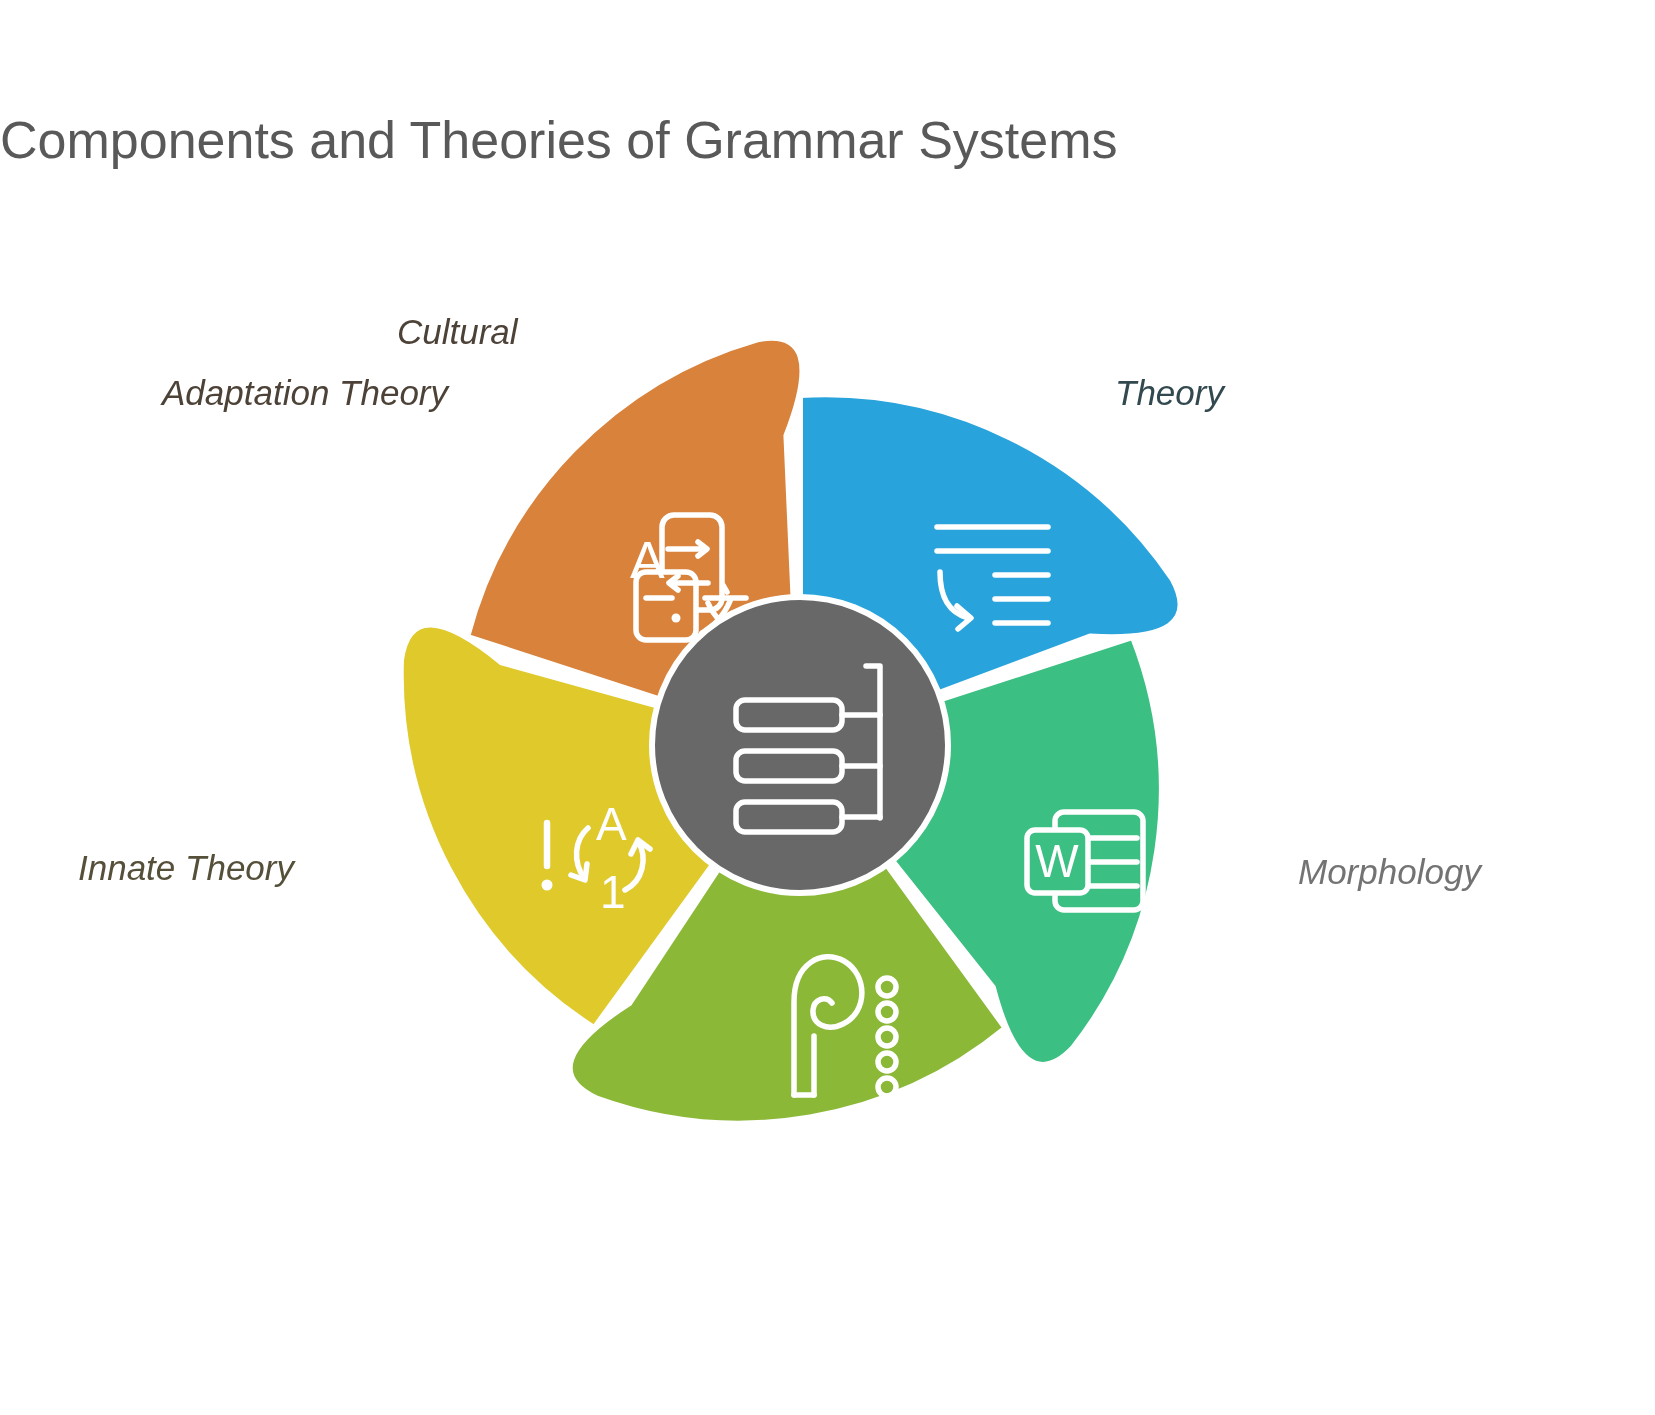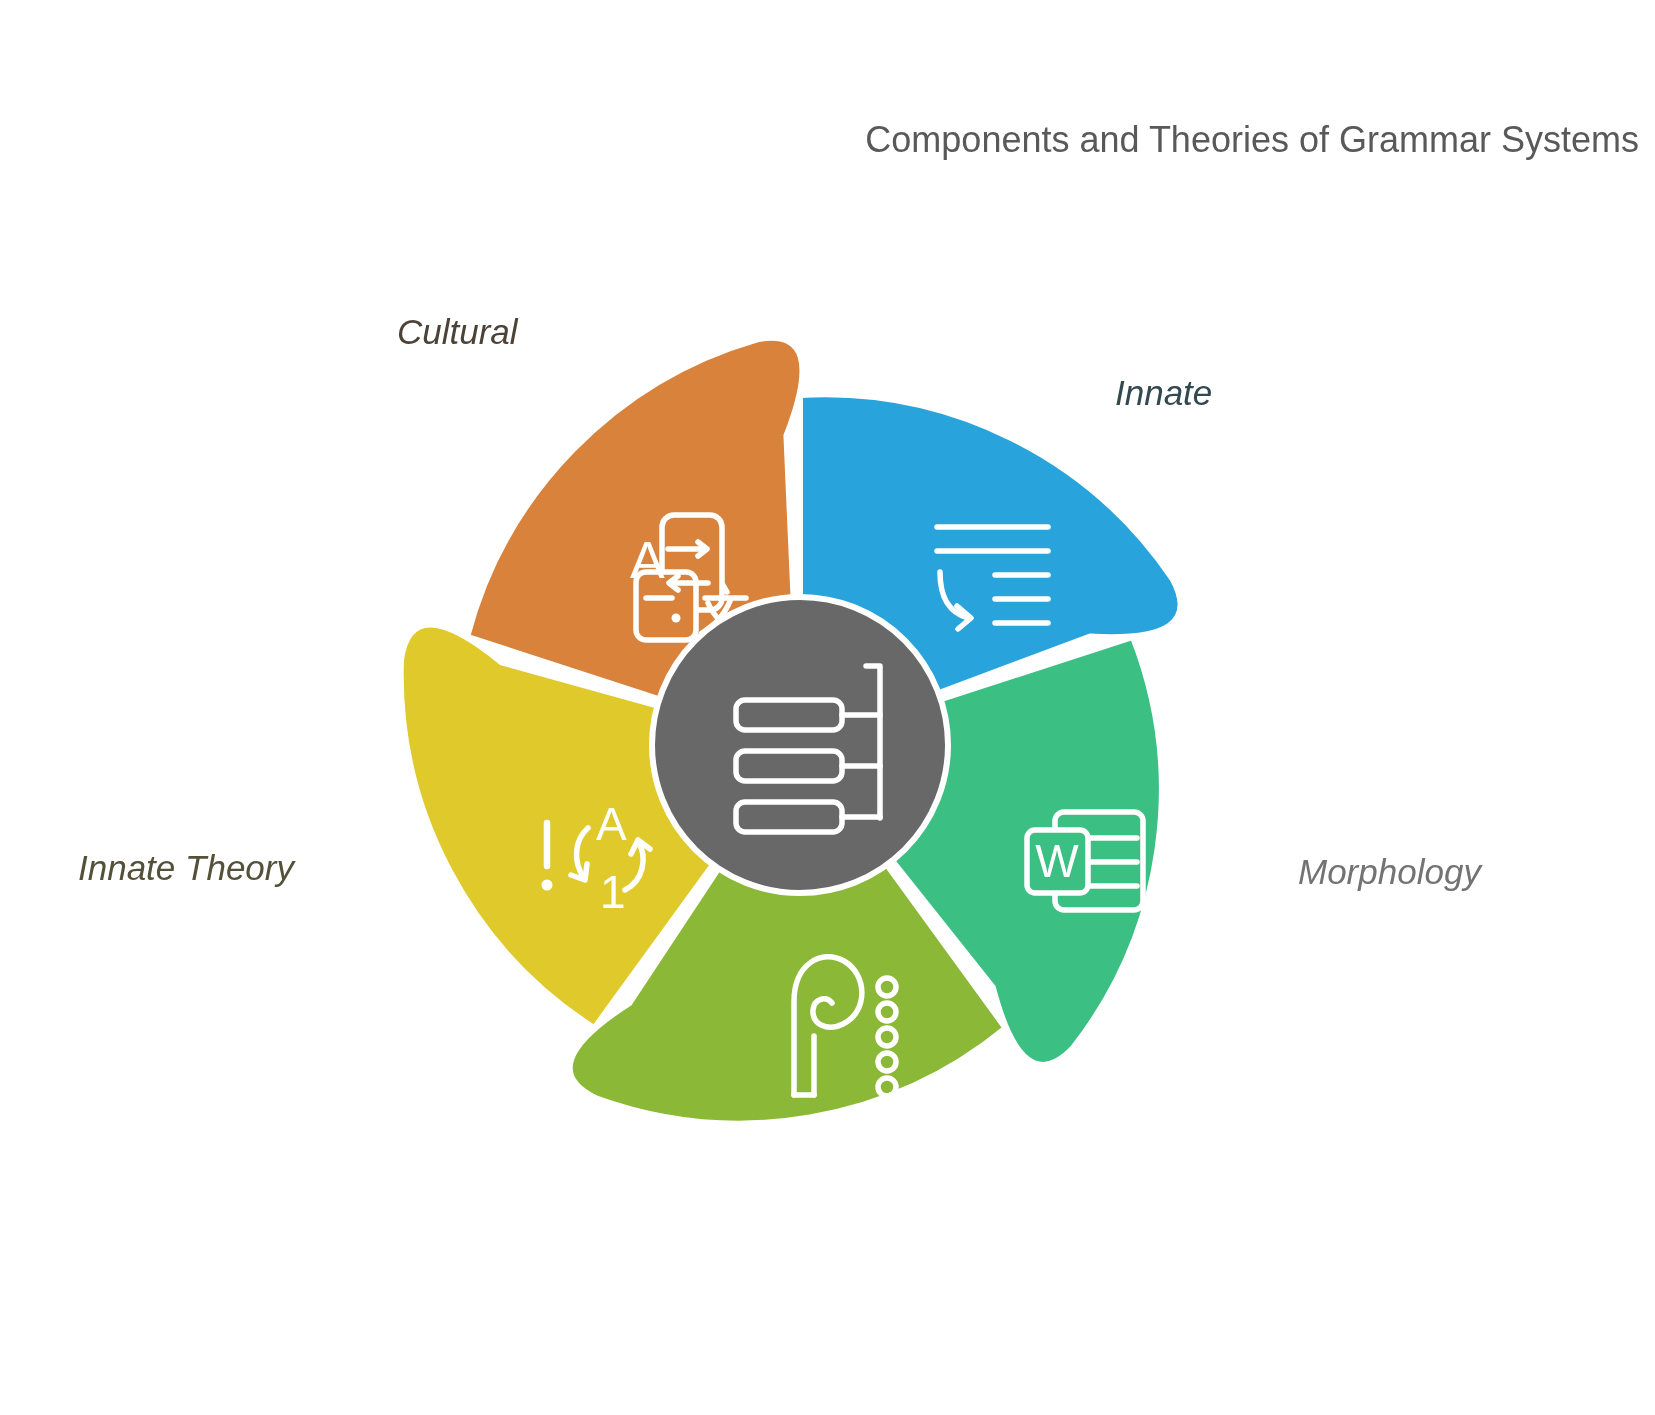--- a/index.html
+++ b/index.html
@@ -14,22 +14,22 @@
     position:absolute;
     font-size:35px;
     line-height:58px;
     white-space:nowrap;
     letter-spacing:0px;
     font-style:italic;
   }
   .title{
     position:absolute;
     left:0; right:16px; top:112px;
-    text-align:right;
-    font-size:36px;
+    text-align:left;
+    font-size:52px;
     line-height:56px;
     white-space:nowrap;
   }
   svg{position:absolute;left:0;top:0;}
   .icon-stroke{stroke:#ffffff;stroke-width:5.5;fill:none;stroke-linecap:round;stroke-linejoin:round;}
   .icon-text{fill:#ffffff;stroke:none;}
 </style>
 </head>
 <body>
 
@@ -113,21 +113,22 @@
       <rect x="736" y="802" width="106" height="30" rx="9"></rect>
       <path d="M 842 715 H 880"></path>
       <path d="M 842 766 H 880"></path>
       <path d="M 842 817 H 880"></path>
     </g>
   </svg>
 
   <div class="title" style="color: rgb(89, 89, 89);">Components and Theories of Grammar Systems</div>
 
   <div class="lbl" style="left: 397px; top: 303px; color: rgb(77, 66, 55);">Cultural</div>
+  <div class="lbl" style="left: 162px; top: 364px; color: rgb(77, 66, 55);">Adaptation Theory</div>
 
-  <div class="lbl" style="left: 1115px; top: 364px; color: rgb(50, 73, 79);">Innate</div>
+  <div class="lbl" style="left: 1115px; top: 364px; color: rgb(50, 73, 79);">Theory</div>
 
   <div class="lbl" style="left: 1298px; top: 843px; color: #737373;">Morphology</div>
 
   <div class="lbl" style="left: 78px; top: 839px; color: rgb(85, 80, 58);">Innate Theory</div>
 
 
 </div>
 
 </body></html>

